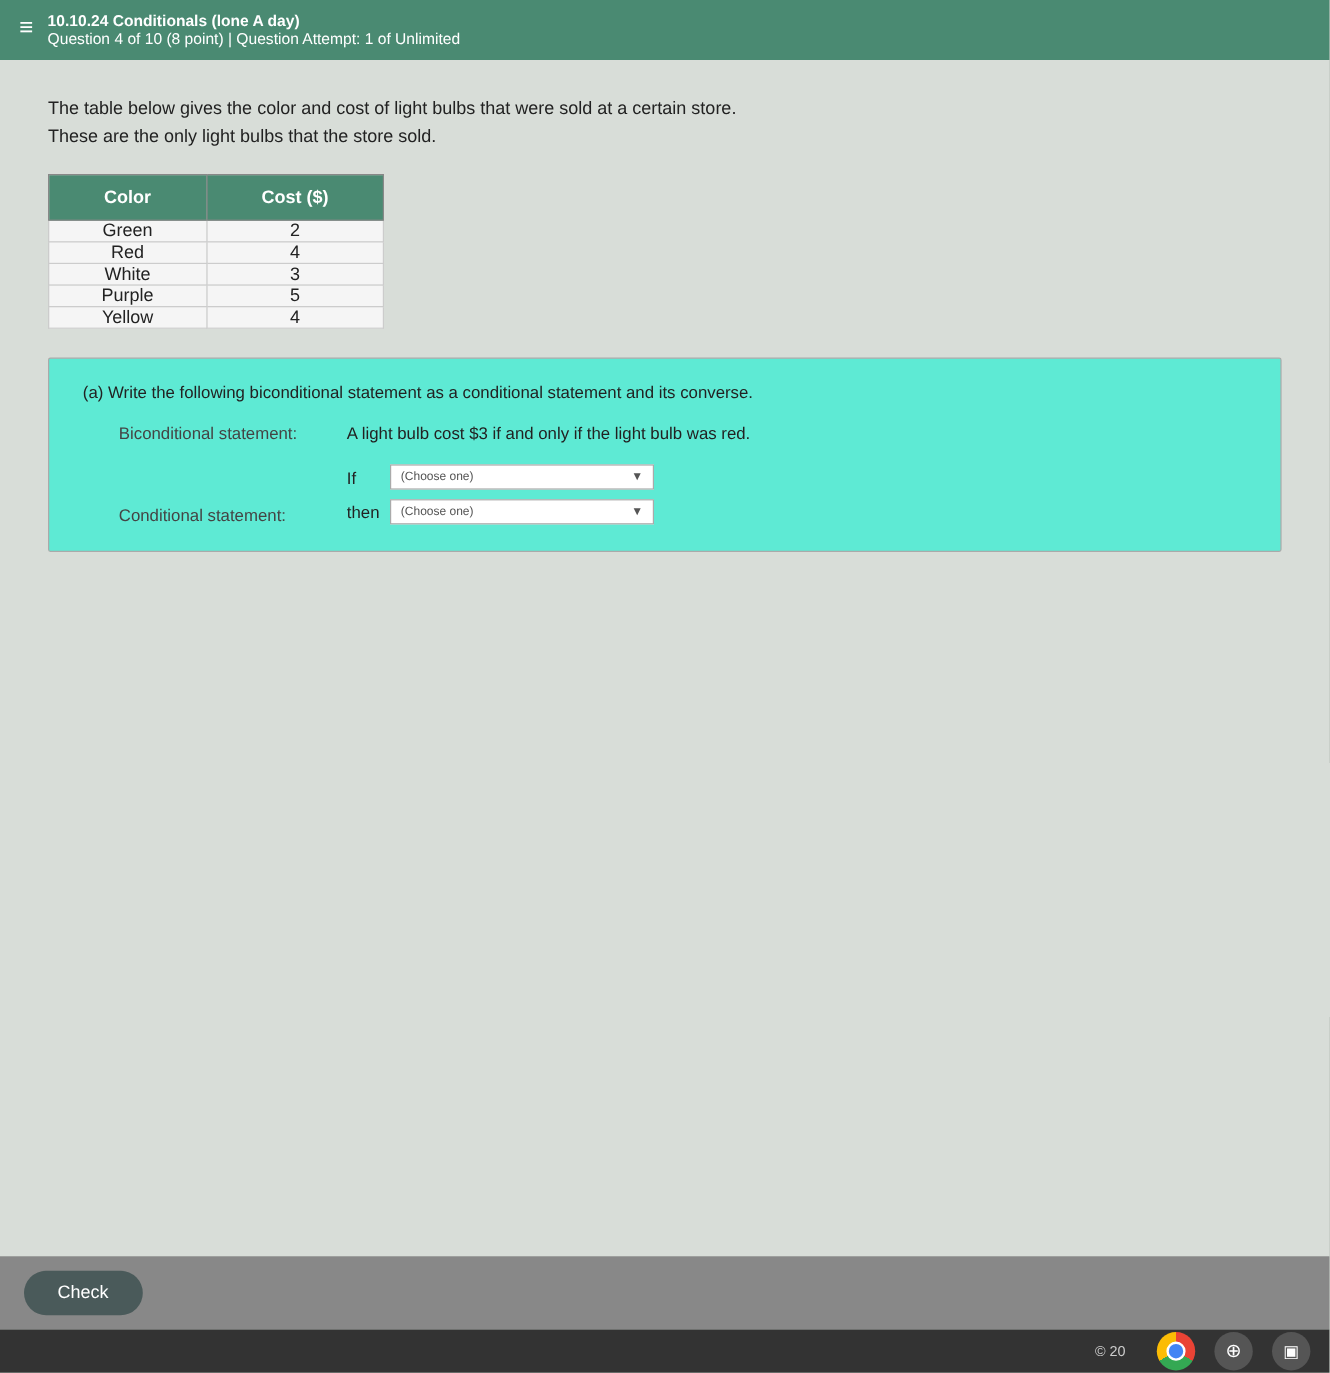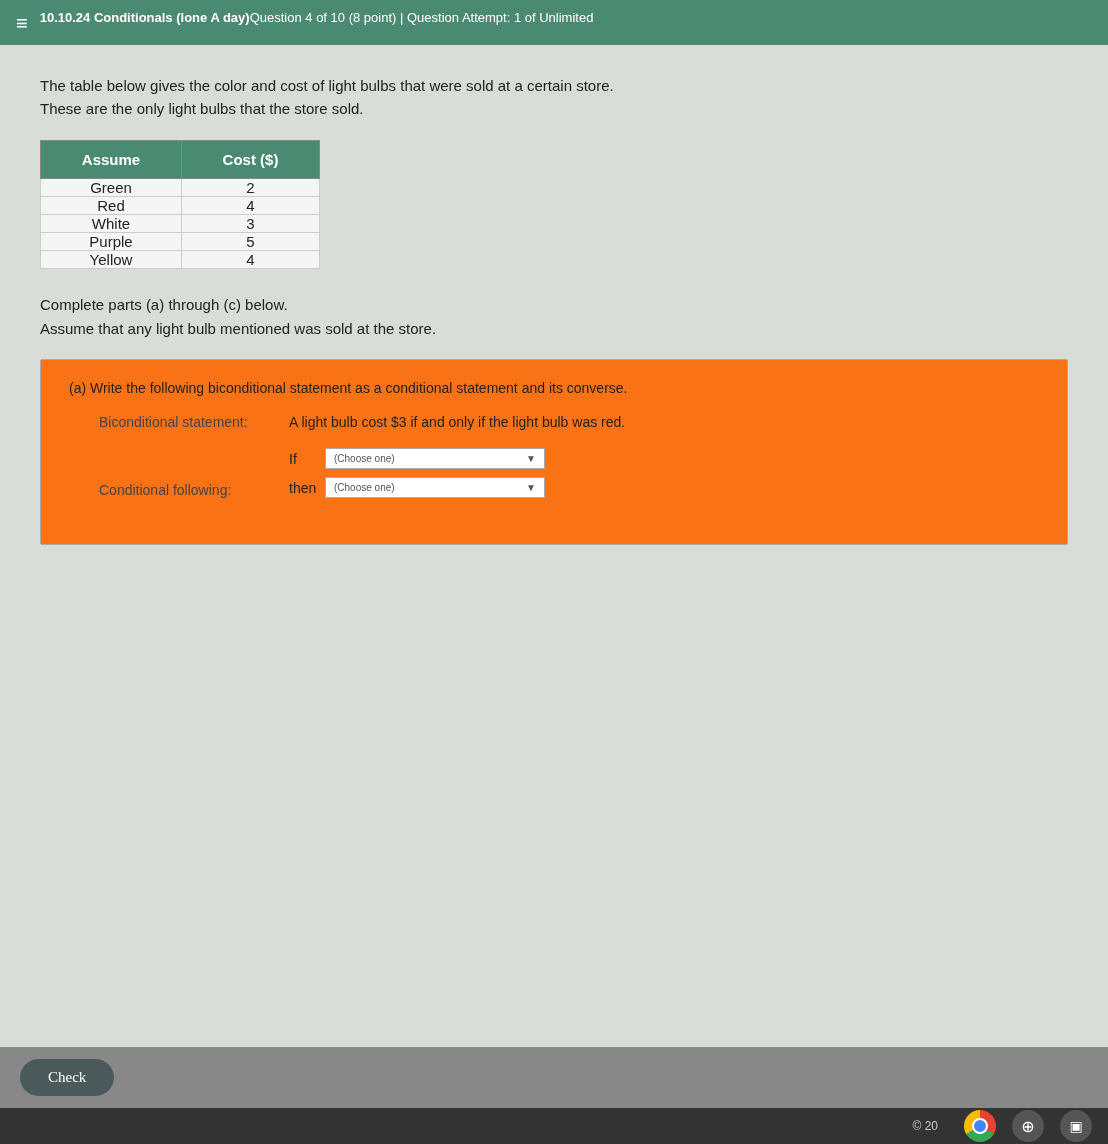--- a/index.html
+++ b/index.html
@@ -21,21 +21,21 @@
       align-items: flex-start;
       gap: 12px;
     }
     .header-bar .menu-icon {
       font-size: 20px;
       margin-top: 2px;
       cursor: pointer;
     }
     .header-text {
       display: flex;
-      flex-direction: row;
+      flex-direction: column;
       justify-content: space-between;
     }
     .header-title {
       font-size: 13px;
       font-weight: bold;
     }
     .header-subtitle {
       font-size: 13px;
     }
 
@@ -78,24 +78,24 @@
 
     .instructions-text {
       font-size: 15px;
       color: #222;
       margin-bottom: 18px;
       line-height: 1.6;
     }
 
     
     .question-box {
-      background: #f97316;
+      background: #5eead4;
       border: 1.5px solid #aaa;
       border-radius: 2px;
-      padding: 20px 28px 40px 28px;
+      padding: 20px 28px 16px 28px;
       margin-bottom: 24px;
     }
 
     .question-part-label {
       font-size: 14px;
       color: #222;
       margin-bottom: 16px;
     }
 
     .biconditional-row {
@@ -144,21 +144,20 @@
       align-items: center;
     }
     .check-button {
       background: #4a5a5a;
       color: white;
       border: none;
       border-radius: 20px;
       padding: 10px 28px;
       font-size: 15px;
       cursor: pointer;
-      font-family: Liberation Serif, serif;
     }
 
     
     .taskbar {
       background: #333;
       padding: 6px 16px;
       display: flex;
       align-items: center;
       justify-content: flex-end;
       gap: 16px;
@@ -217,21 +216,21 @@
 <div class="main-content">
 
   <p class="intro-text">
     <span>The table below gives the color and cost of light bulbs that were sold at a certain store.</span><br>
     <span>These are the only light bulbs that the store sold.</span>
   </p>
 
   <table class="data-table">
     <thead>
       <tr>
-        <th>Assume</th>
+        <th>Color</th>
         <th>Cost ($)</th>
       </tr>
     </thead>
     <tbody id="table-body">
     <tr>
           <td>Green</td>
           <td>2</td>
         </tr>
         <tr>
           <td>Red</td>
@@ -245,35 +244,31 @@
           <td>Purple</td>
           <td>5</td>
         </tr>
         <tr>
           <td>Yellow</td>
           <td>4</td>
         </tr>
       </tbody>
   </table>
 
-  <p class="instructions-text">
-    <span>Complete parts (a) through (c) below.</span><br>
-    <span>Assume that any light bulb mentioned was sold at the store.</span>
-  </p>
 
   <div class="question-box">
     <p class="question-part-label">(a) Write the following biconditional statement as a conditional statement and its converse.</p>
 
     <div class="biconditional-row">
       <span class="field-label">Biconditional statement:</span>
       <span class="field-value">A light bulb cost $3 if and only if the light bulb was red.</span>
     </div>
 
     <div class="biconditional-row" style="margin-bottom:6px;">
-      <span class="field-label">Conditional following:</span>
+      <span class="field-label">Conditional statement:</span>
       <div style="display:flex; flex-direction:column; gap:8px;">
 
         <div style="display:flex; align-items:center; gap:6px;">
           <span style="font-size:14px; color:#222; min-width:30px;">If</span>
           <div class="dropdown-wrapper">
             <span class="dropdown-text">(Choose one)</span>
             <span class="dropdown-arrow">▼</span>
           </div>
         </div>
 

